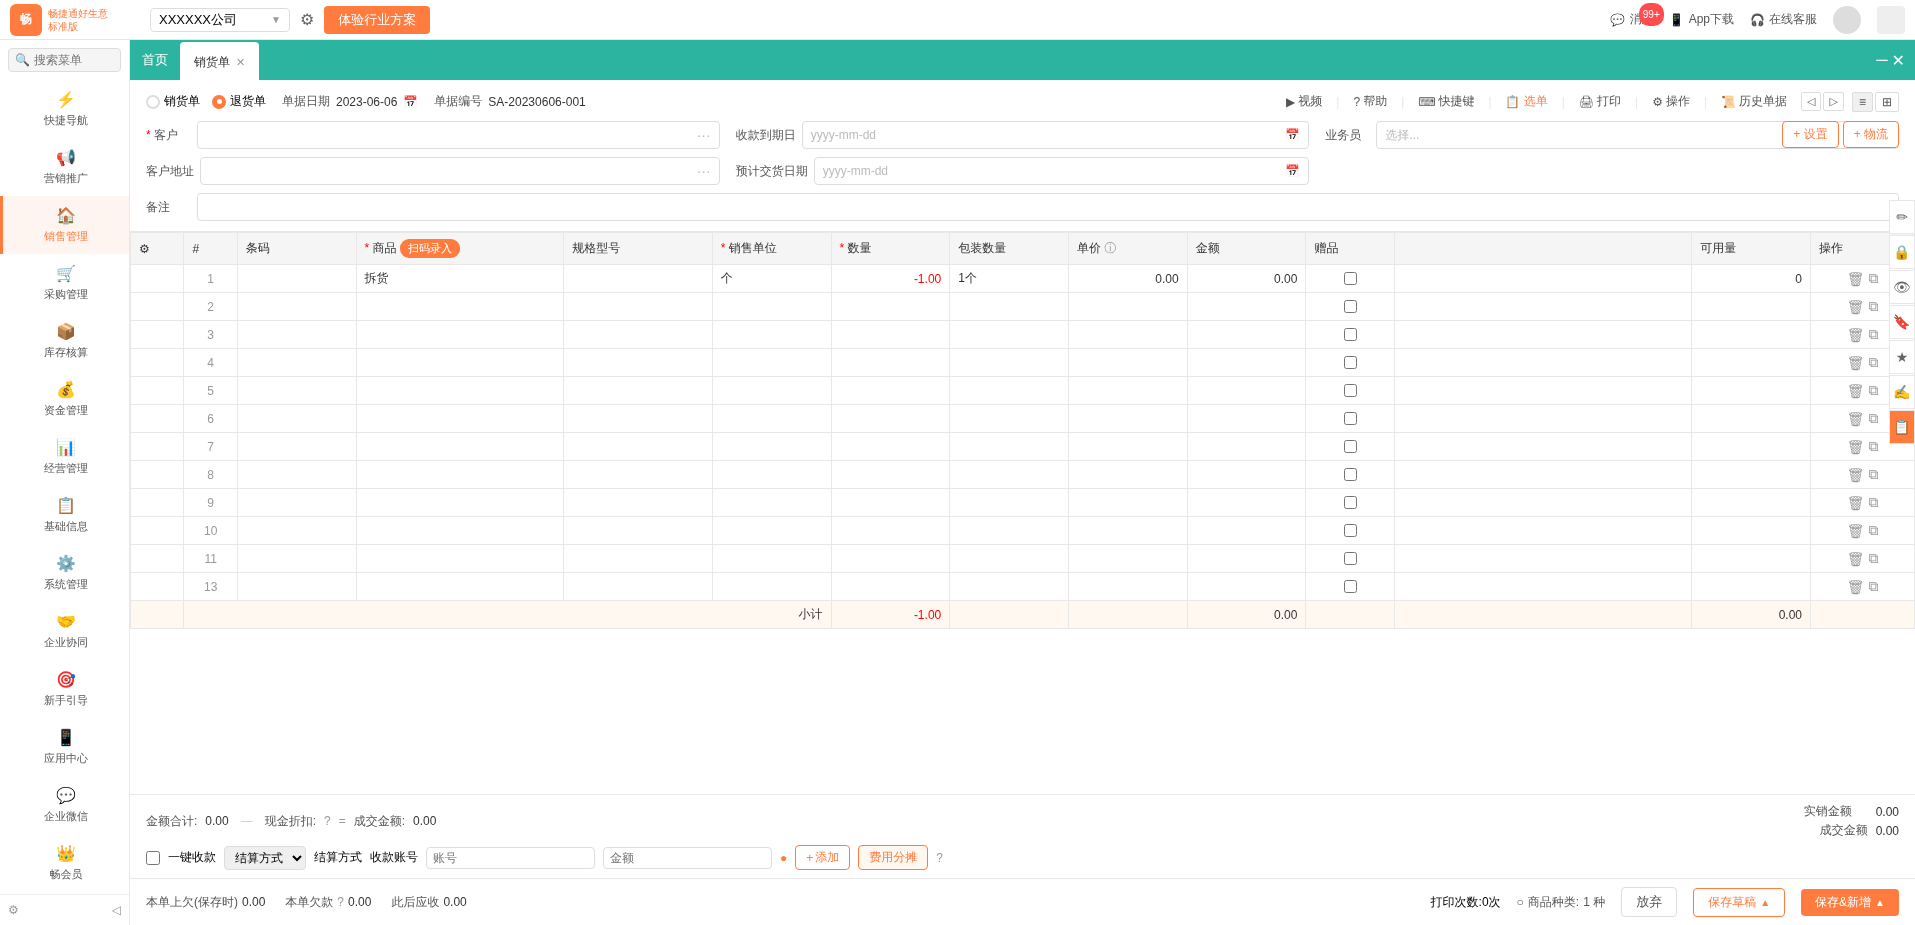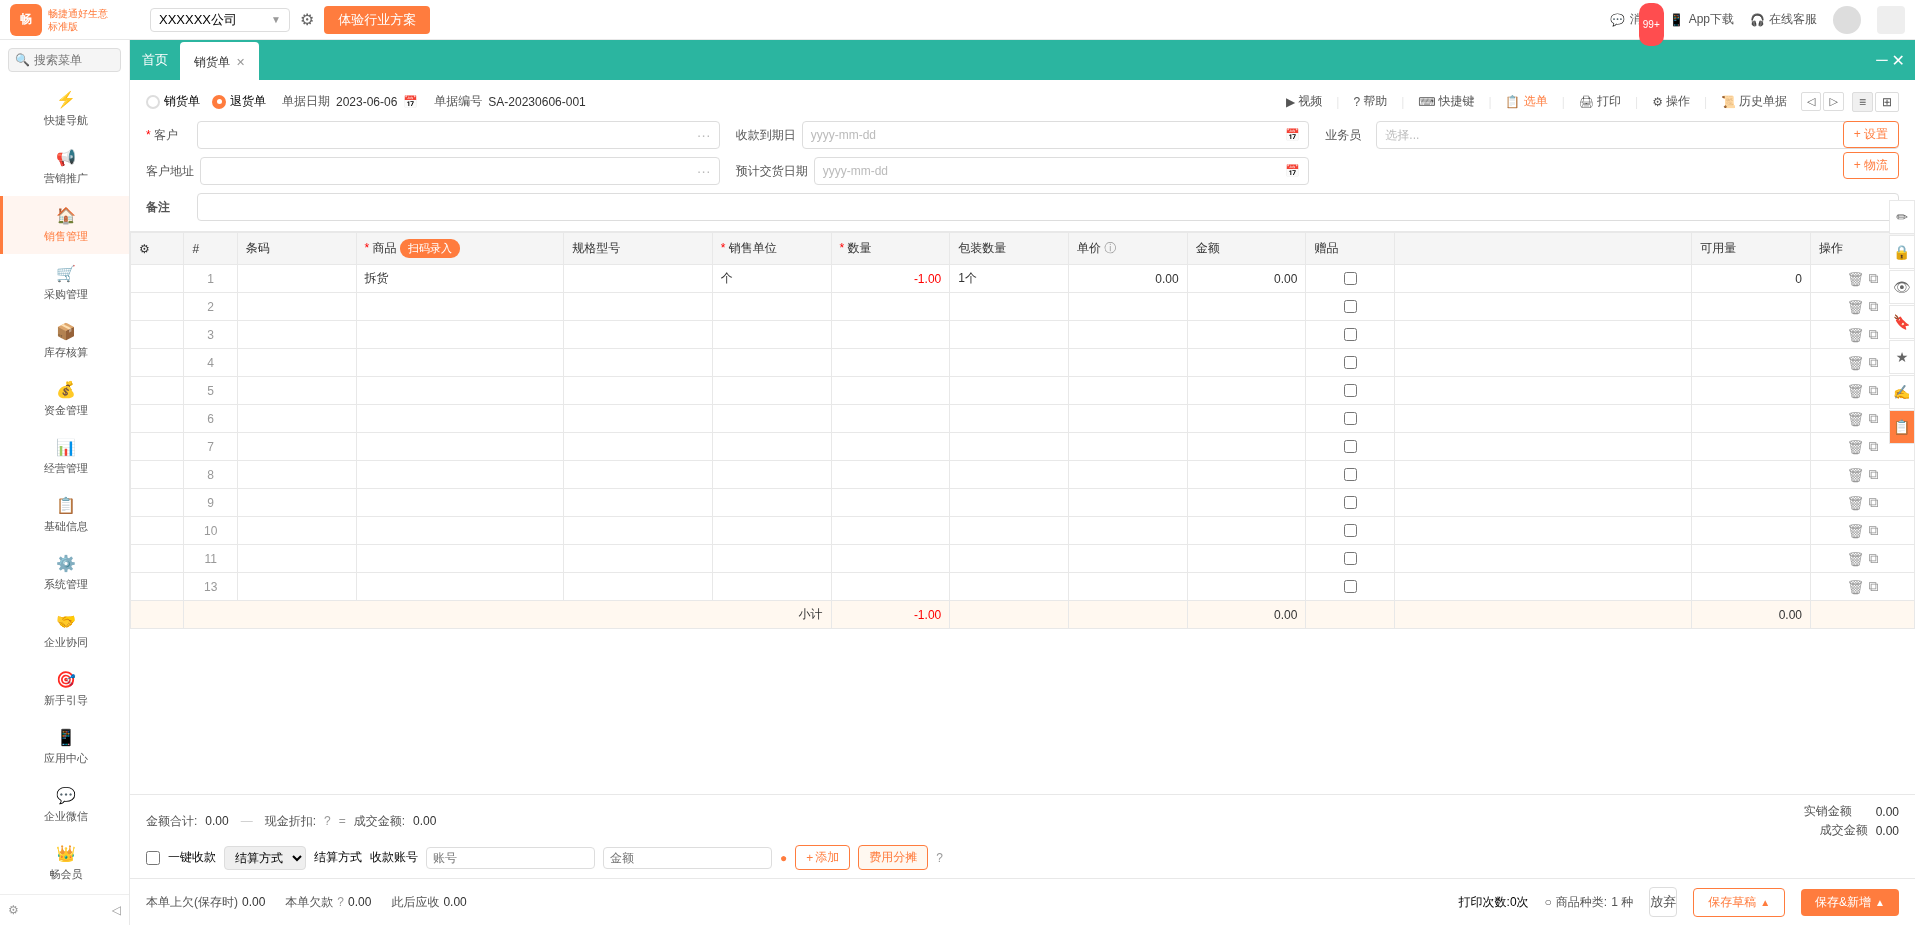--- a/index.html
+++ b/index.html
@@ -10,21 +10,21 @@
     .top-bar-logo { display: flex; align-items: center; gap: 6px; width: 130px; }
     .logo-icon { width: 32px; height: 32px; background: #ff7c3e; border-radius: 6px; display: flex; align-items: center; justify-content: center; color: white; font-size: 14px; font-weight: bold; }
     .logo-text { font-size: 11px; color: #ff7c3e; line-height: 1.3; }
     .company-selector { display: flex; align-items: center; border: 1px solid #ddd; border-radius: 4px; padding: 2px 8px; min-width: 140px; cursor: pointer; background: #fff; }
     .company-name { flex: 1; font-size: 13px; }
     .company-arrow { color: #999; font-size: 10px; margin-left: 4px; }
     .settings-icon { margin: 0 10px; cursor: pointer; color: #666; font-size: 16px; }
     .trial-btn { background: #ff7c3e; color: white; border: none; border-radius: 4px; padding: 5px 14px; cursor: pointer; font-size: 13px; }
     .top-right { margin-left: auto; display: flex; align-items: center; gap: 16px; }
     .top-right-item { display: flex; align-items: center; gap: 4px; cursor: pointer; color: #555; font-size: 12px; position: relative; }
-    .badge { background: #ff4d4f; color: white; border-radius: 10px; padding: 16px 4px; font-size: 10px; position: absolute; top: -8px; right: -10px; }
+    .badge { background: #ff4d4f; color: white; border-radius: 10px; padding: 6px 4px; font-size: 10px; position: absolute; top: -8px; right: -10px; }
     .avatar { width: 28px; height: 28px; background: #ddd; border-radius: 50%; }
 
     
     .main-layout { display: flex; flex: 1; overflow: hidden; }
 
     
     .sidebar { width: 130px; background: #fff; border-right: 1px solid #e8e8e8; display: flex; flex-direction: column; flex-shrink: 0; }
     .sidebar-item { display: flex; flex-direction: column; align-items: center; padding: 10px 5px; cursor: pointer; color: #555; gap: 4px; border-left: 3px solid transparent; }
     .sidebar-item.active { background: #fff5f0; color: #ff7c3e; border-left-color: #ff7c3e; }
     .sidebar-item .icon { font-size: 16px; }
@@ -111,21 +111,21 @@
     .question-icon { color: #999; cursor: pointer; }
 
     
     .bottom-bar { background: white; padding: 8px 16px; border-top: 1px solid #e8e8e8; display: flex; align-items: center; flex-shrink: 0; }
     .bottom-stats { display: flex; align-items: center; gap: 20px; color: #555; flex: 1; }
     .bottom-stat { display: flex; align-items: center; gap: 4px; }
     .bottom-stat-label { color: #555; }
     .bottom-stat-value { color: #333; font-weight: 500; }
     .bottom-right { display: flex; align-items: center; gap: 16px; }
     .product-kind { display: flex; align-items: center; gap: 4px; color: #555; }
-    .btn-abandon { background: white; border: 1px solid #ddd; border-radius: 4px; padding: 5px 0; cursor: pointer; color: #555; font-size: 13px; }
+    .btn-abandon { background: white; border: 1px solid #ddd; border-radius: 4px; padding: 5px 14px; cursor: pointer; color: #555; font-size: 13px; }
     .btn-save-draft { background: white; border: 1px solid #ff7c3e; color: #ff7c3e; border-radius: 4px; padding: 5px 14px; cursor: pointer; font-size: 13px; display: flex; align-items: center; gap: 4px; }
     .btn-save-new { background: #ff7c3e; color: white; border: none; border-radius: 4px; padding: 5px 14px; cursor: pointer; font-size: 13px; display: flex; align-items: center; gap: 4px; }
     .btn-arrow { font-size: 10px; }
 
     
     .right-float { position: fixed; right: 0; top: 50%; transform: translateY(-50%); display: flex; flex-direction: column; gap: 2px; }
     .float-btn { width: 28px; background: white; border: 1px solid #e8e8e8; padding: 6px 4px; cursor: pointer; color: #666; font-size: 14px; text-align: center; display: flex; align-items: center; justify-content: center; }
 
     
     .toolbar-actions { display: flex; align-items: center; gap: 8px; }
@@ -364,26 +364,26 @@
             </div>
           </div>
           <div class="form-field">
             <span class="form-field-label">预计交货日期</span>
             <div class="form-field-input placeholder" style="flex:1;">
               <span>yyyy-mm-dd</span>
               <span class="field-calendar">📅</span>
             </div>
           </div>
 
-          <div class="form-field" style="grid-column: span 3; font-weight: bold;">
+          <div class="form-field" style="grid-column: span 3;">
             <span class="form-field-label">备注</span>
             <div class="form-field-input" style="flex:1;"></div>
           </div>
 
-          <div style="position:absolute; right:0; top:0; display:flex; flex-direction:column; gap:4px;">
+          <div style="position:absolute; right:0; top:0; display:flex; flex-direction:row; gap:4px;">
             <button class="btn-settings">+ 设置</button>
             <button class="btn-logistics">+ 物流</button>
           </div>
         </div>
       </div>
 
       <div class="table-container">
         <table class="data-table">
           <thead>
             <tr>

